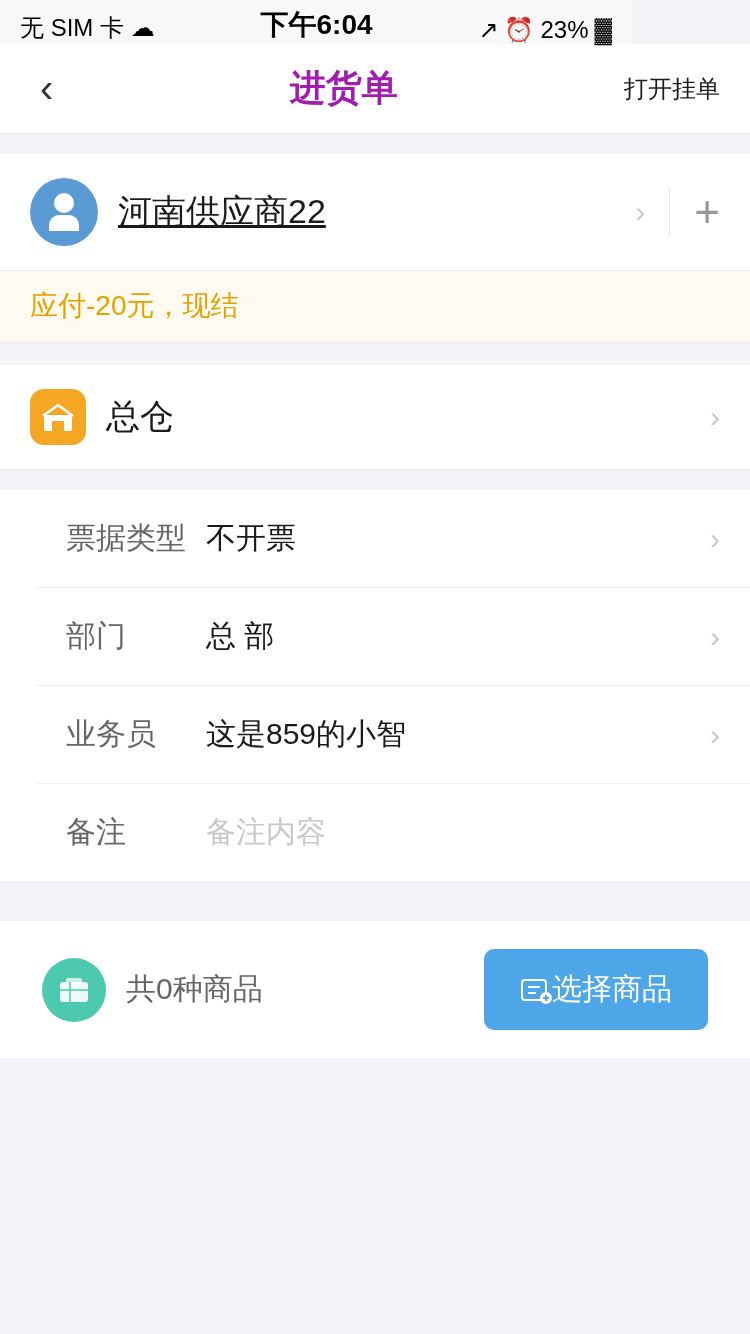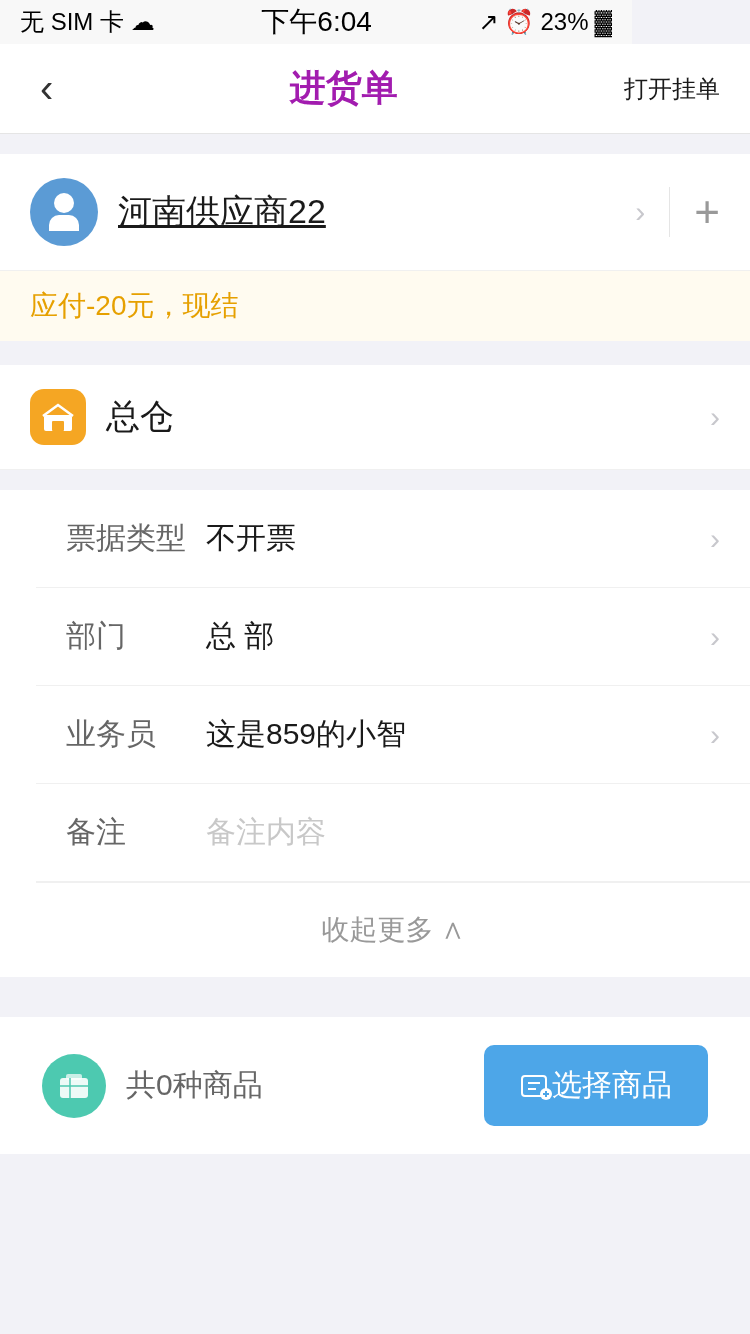--- a/index.html
+++ b/index.html
@@ -11,28 +11,28 @@
       background: #f2f2f7;
       font-size: 32px;
     }
 
     
     .status-bar {
       width: 632px;
       height: 44px;
       background: #f8f8f8;
       display: flex;
-      align-items: center;
+      align-items: flex-end;
       justify-content: space-between;
       padding: 0 20px;
       font-size: 24px;
       color: #000;
     }
     .status-left { display: flex; align-items: center; gap: 8px; }
-    .status-center { font-weight: 400; font-size: 28px; }
+    .status-center { font-weight: 700; font-size: 28px; }
     .status-right { display: flex; align-items: center; gap: 6px; font-size: 24px; }
 
     
     .nav-bar {
       width: 750px;
       height: 90px;
       background: #fff;
       display: flex;
       align-items: center;
       justify-content: space-between;
@@ -320,23 +320,20 @@
   </div>
   <div class="form-row">
     <span class="form-label">业务员</span>
     <span class="form-value">这是859的小智</span>
     <span class="chevron">›</span>
   </div>
   <div class="form-row">
     <span class="form-label">备注</span>
     <span class="form-value placeholder">备注内容</span>
   </div>
-  <div class="collapse-row">
-    <span>收起更多 ∧</span>
-  </div>
 </div>
 
 <div class="section-gap"></div>
 
 <div class="bottom-section">
   <div class="product-icon">
     <svg width="36" height="36" viewBox="0 0 36 36" fill="none">
       <rect x="4" y="10" width="28" height="20" rx="3" fill="white" opacity="0.9"></rect>
       <rect x="10" y="6" width="16" height="6" rx="2" fill="white" opacity="0.7"></rect>
       <line x1="4" y1="18" x2="32" y2="18" stroke="#4dc9b0" stroke-width="1.5"></line>

